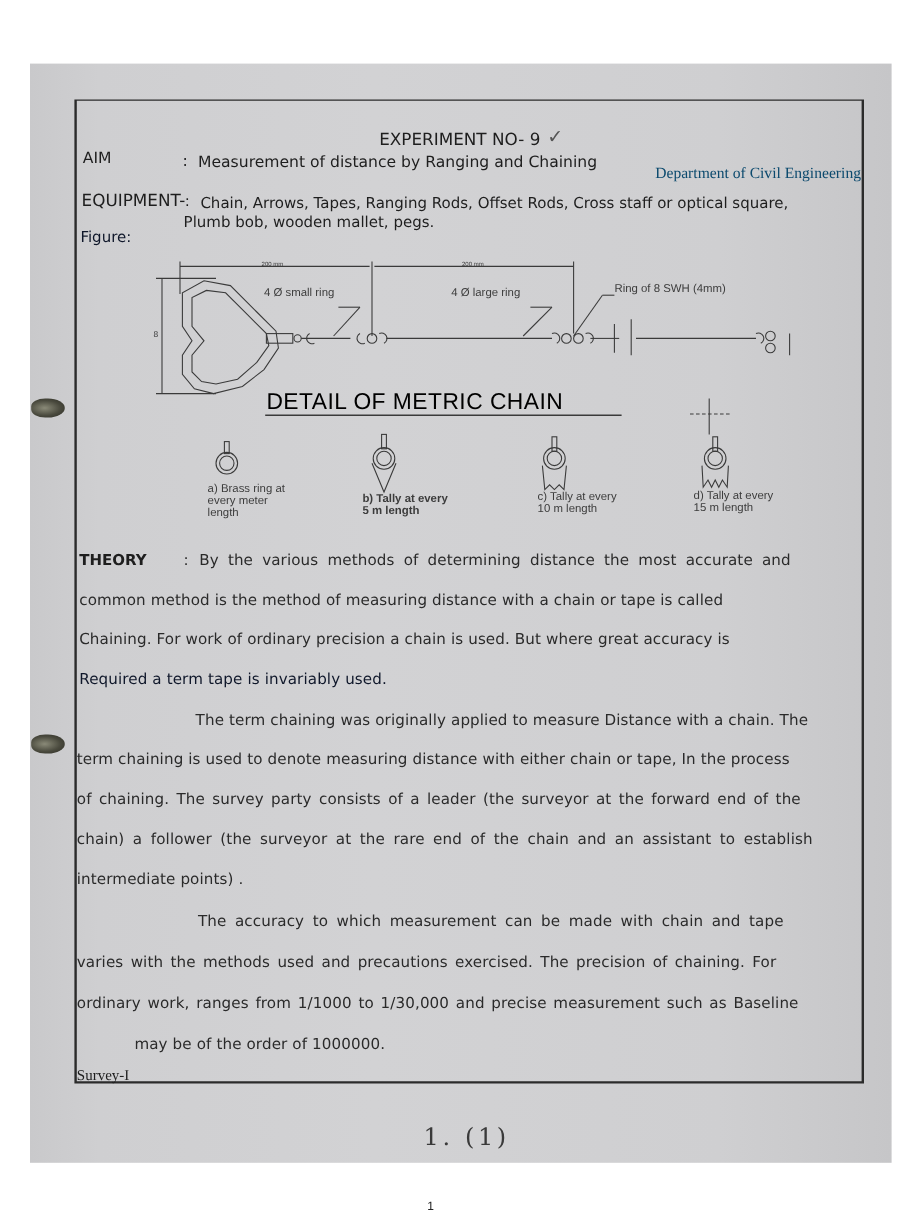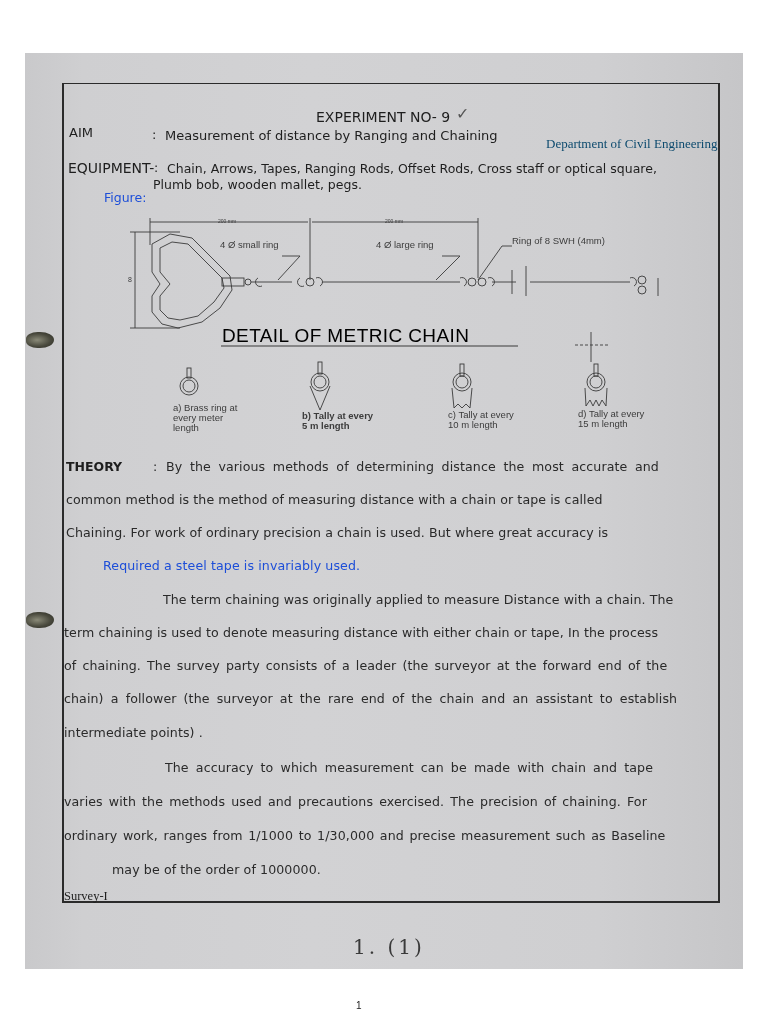--- a/index.html
+++ b/index.html
@@ -7,21 +7,21 @@
   .photo { position:absolute; left:25px; top:53px; width:718px; height:916px;
            background:linear-gradient(90deg,#c9c9cb 0%,#cfcfd1 8%,#d2d2d4 40%,#cfcfd1 80%,#c6c6c8 100%); }
   .hole { position:absolute; left:26px; width:28px; height:16px; border-radius:50% 60% 60% 50%;
           background:radial-gradient(ellipse at 40% 50%, #8a8a78 0%, #4a4a3e 55%, #2a2a22 100%); }
   .frame { position:absolute; left:62px; top:83px; width:658px; height:820px;
            border:2px solid #2b2b2b; border-top-width:1.5px; box-sizing:border-box; }
   .t { position:absolute; color:#1e1e1e; white-space:nowrap; }
   .serif { font-family:"Liberation Serif", serif; }
   .sans { font-family:"DejaVu Sans", sans-serif; }
   .para { font-family:"DejaVu Sans", sans-serif; font-size:12.6px; color:#2a2a2a; letter-spacing:0.1px; }
-  .light { color:#1d4ed8;margin-left:37px; }
+  .light { color:#0f172a; }
   .diag-label { font-family:"Liberation Sans", sans-serif; font-size:9.5px; color:#3c3c3c; line-height:10px; position:absolute; }
   .hand { font-family:"DejaVu Serif", serif; color:#3a3a3a; }
 </style>
 </head>
 <body>
 
 <div class="photo"></div>
 <div class="hole" style="top:332px;"></div>
 <div class="hole" style="top:612px;"></div>
 
@@ -134,21 +134,21 @@
 <div class="diag-label" style="left:578px;top:409px;">
   <div>d) Tally  at every</div>
   <div>15 m length</div>
 </div>
 
 <div class="t sans" style="left:66px;top:459px;font-size:12.5px;font-weight:bold;">THEORY</div>
 <div class="t para" style="left:153px;top:459px;">:</div>
 <div class="t para" style="left:166px;top:459px;word-spacing:3.5px;">By the various methods of determining distance the most accurate and</div>
 <div class="t para" style="left:66px;top:492px;">common method is the method of measuring distance with a chain or tape is called</div>
 <div class="t para" style="left:66px;top:525px;">Chaining. For work of ordinary precision a chain is used. But where great accuracy is</div>
-<div class="t para light" style="left:66px;top:558px;">Required a steel tape is invariably used.</div>
+<div class="t para light" style="left:66px;top:558px;">Required a term tape is invariably used.</div>
 <div class="t para" style="left:163px;top:592px;">The term chaining was originally applied to measure Distance with a chain. The</div>
 <div class="t para" style="left:64px;top:625px;">term chaining is used to denote measuring distance with either chain or tape, In the process</div>
 <div class="t para" style="left:64px;top:658px;word-spacing:2px;">of chaining. The survey party consists of a leader (the surveyor at the forward end of the</div>
 <div class="t para" style="left:64px;top:691px;word-spacing:3px;">chain) a follower (the surveyor at the rare end of the chain and an assistant to establish</div>
 <div class="t para" style="left:64px;top:725px;">intermediate points) .</div>
 <div class="t para" style="left:165px;top:760px;word-spacing:3px;">The accuracy to which measurement can be made with chain and tape</div>
 <div class="t para" style="left:64px;top:794px;word-spacing:2px;">varies with the methods used and precautions exercised. The precision of chaining. For</div>
 <div class="t para" style="left:64px;top:828px;word-spacing:1.5px;">ordinary work, ranges from 1/1000 to 1/30,000 and precise measurement such as Baseline</div>
 <div class="t para" style="left:64px;top:862px;padding-left:48px;">may be of the order of 1000000.</div>
 

